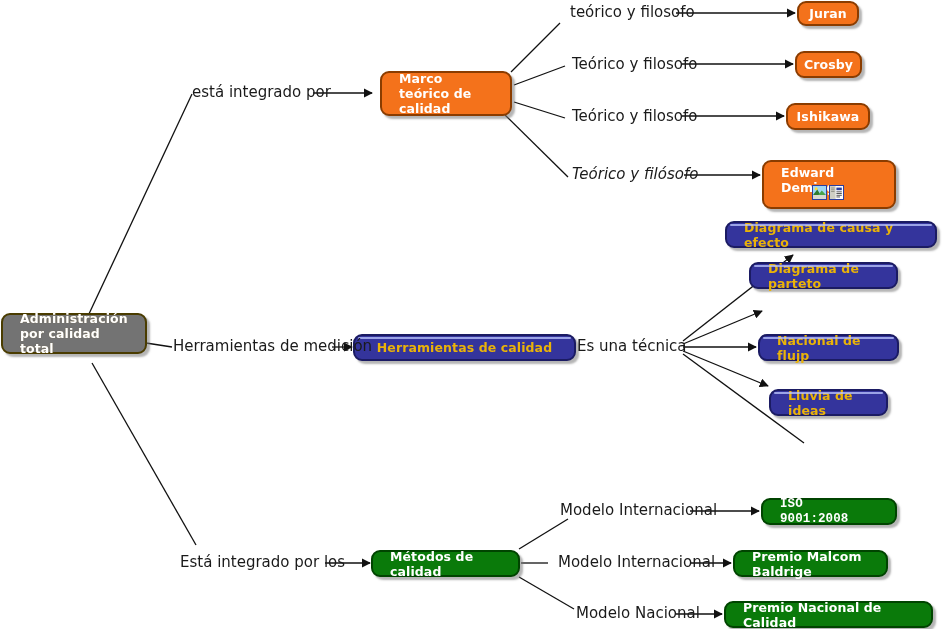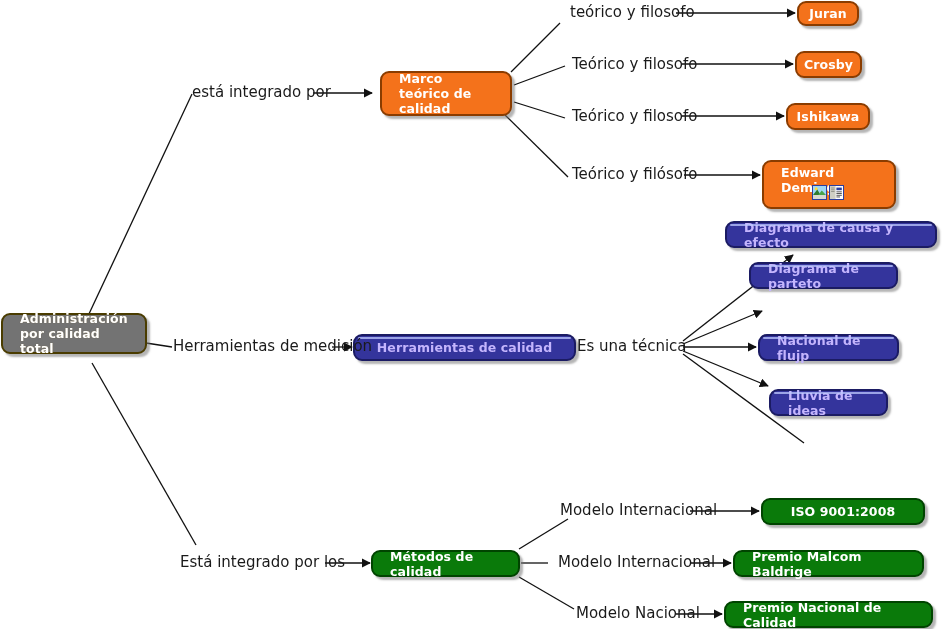--- a/index.html
+++ b/index.html
@@ -56,21 +56,21 @@
     text-shadow: 0 0 1px rgba(140,100,0,0.45);
   }
   .node.orange {
     background: #f4721b;
     border-color: #8a3c00;
     color: #ffffff;
   }
   .node.blue {
     background: #34349c;
     border-color: #1b1b63;
-    color: #c4b5fd;
+    color: #eab308;
   }
   .node.blue::before {
     content: "";
     position: absolute;
     left: 3px; right: 3px; top: 1px;
     height: 2px;
     border-radius: 3px;
     background: rgba(190,200,255,0.75);
   }
   .node.green {
@@ -227,45 +227,45 @@
 
   <div class="node blue" style="left:758px; top:334px; width:141px; height:27px;">
     <span>Nacional de flujp</span>
   </div>
 
   <div class="node blue" style="left:769px; top:389px; width:119px; height:27px;">
     <span>Lluvia de ideas</span>
   </div>
 
 
-  <div class="node green" style="left:761px; top:498px; width:164px; height:27px;">
+  <div class="node green" style="left:761px; top:498px; width:136px; height:27px;font-family:Liberation Mono, monospace;">
     <span>ISO 9001:2008</span>
   </div>
 
-  <div class="node green" style="left:733px; top:550px; width:191px; height:27px;">
+  <div class="node green" style="left:733px; top:550px; width:155px; height:27px;">
     <span>Premio Malcom Baldrige</span>
   </div>
 
   <div class="node green" style="left:724px; top:601px; width:209px; height:27px;">
     <span>Premio Nacional de Calidad</span>
   </div>
 
   <div class="link-label" style="left:192px; top:85px;">está integrado por</div>
 
   <div class="link-label" style="left:173px; top:339px;">Herramientas de medición</div>
 
   <div class="link-label" style="left:180px; top:555px;">Está integrado por los</div>
 
   <div class="link-label" style="left:570px; top:5px;">teórico y filosofo</div>
 
   <div class="link-label" style="left:572px; top:57px;">Teórico y filosofo</div>
 
   <div class="link-label" style="left:572px; top:109px;">Teórico y filosofo</div>
 
-  <div class="link-label" style="left:572px; top:167px;">Teórico y filósofo</div>
+  <div class="link-label" style="left:572px; top:167px;font-style:italic;">Teórico y filósofo</div>
 
   <div class="link-label" style="left:577px; top:339px;">Es una técnica</div>
 
   <div class="link-label" style="left:560px; top:503px;">Modelo Internacional</div>
 
   <div class="link-label" style="left:558px; top:555px;">Modelo Internacional</div>
 
   <div class="link-label" style="left:576px; top:606px;">Modelo Nacional</div>
 
 </div>

